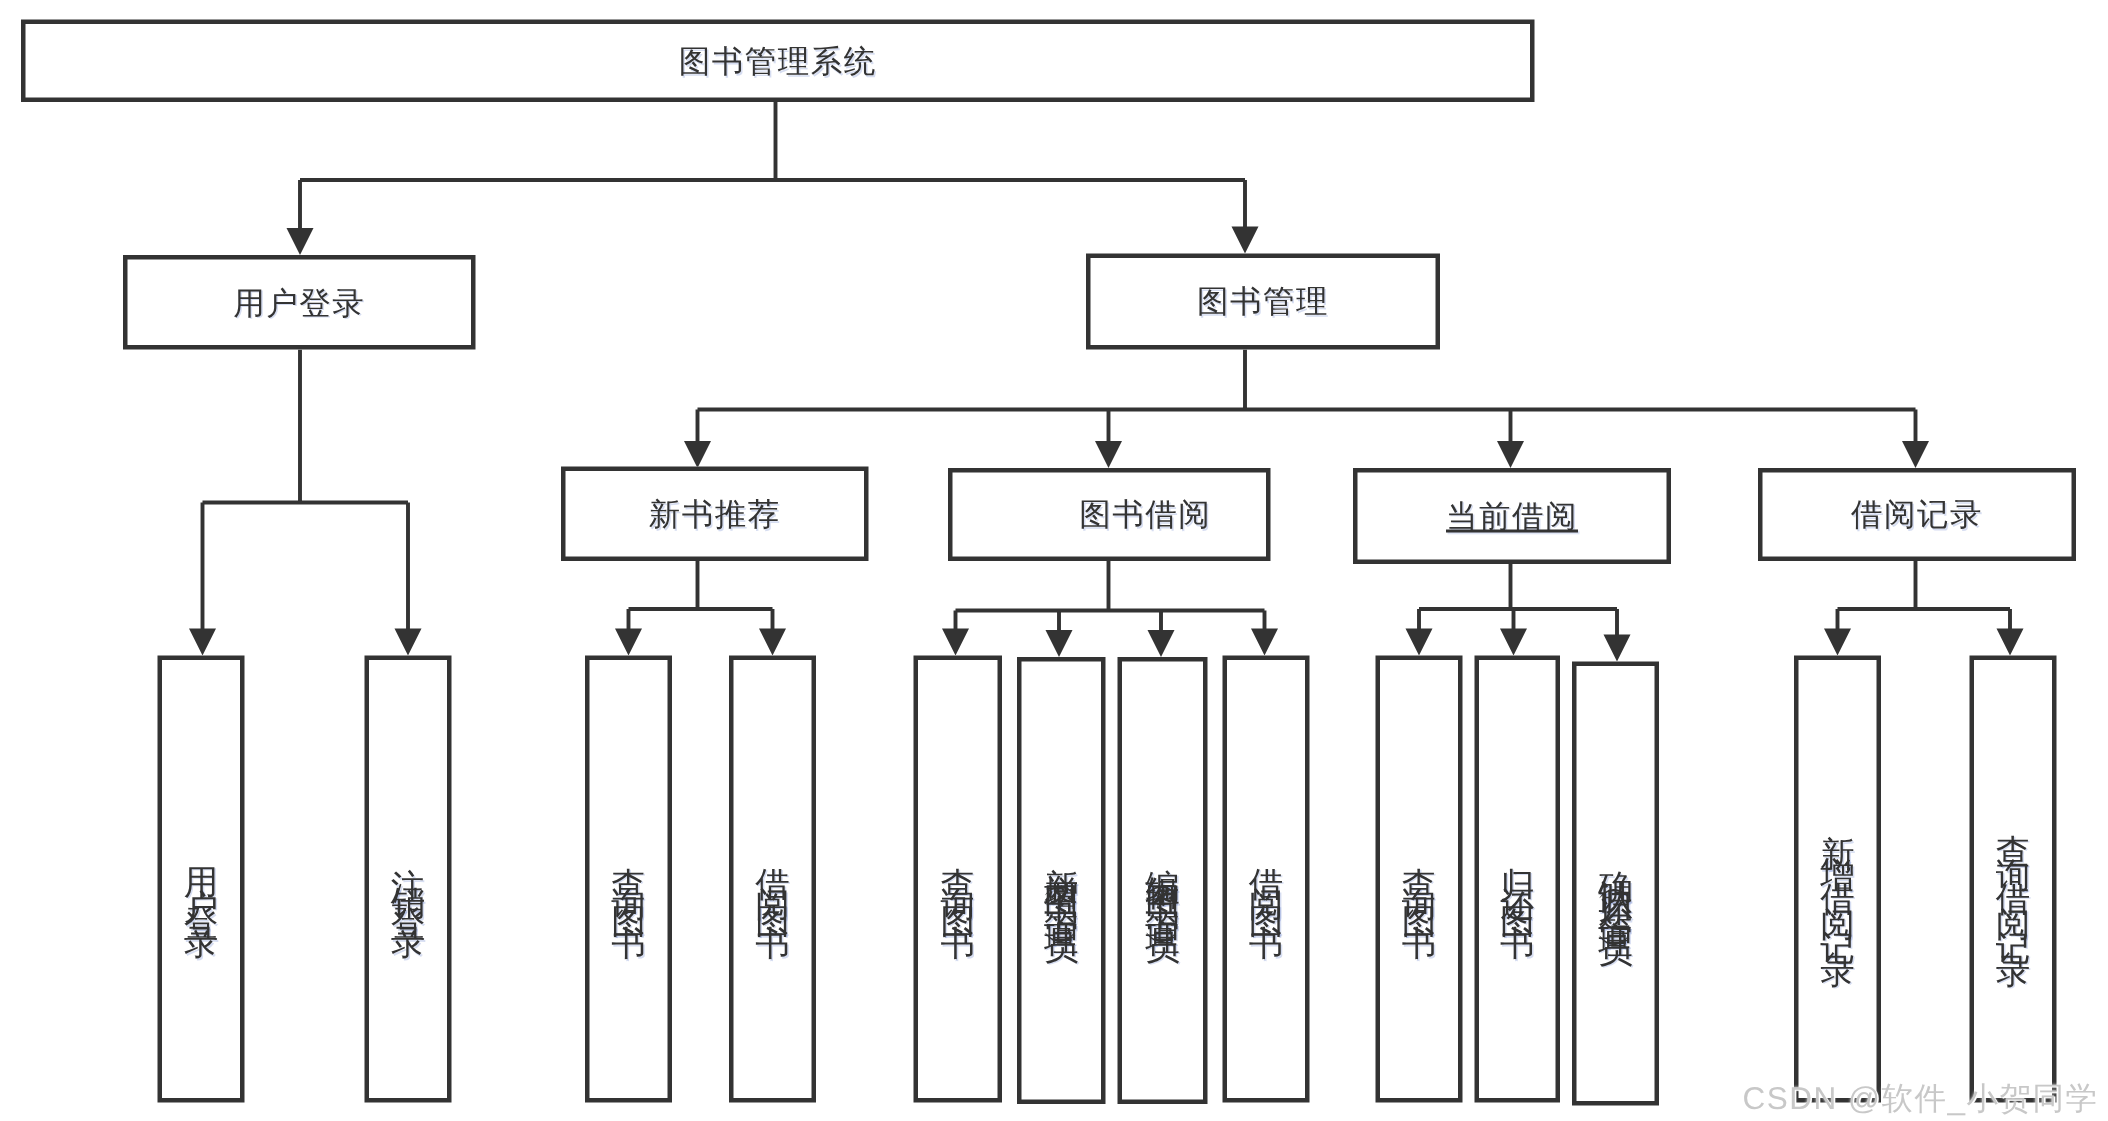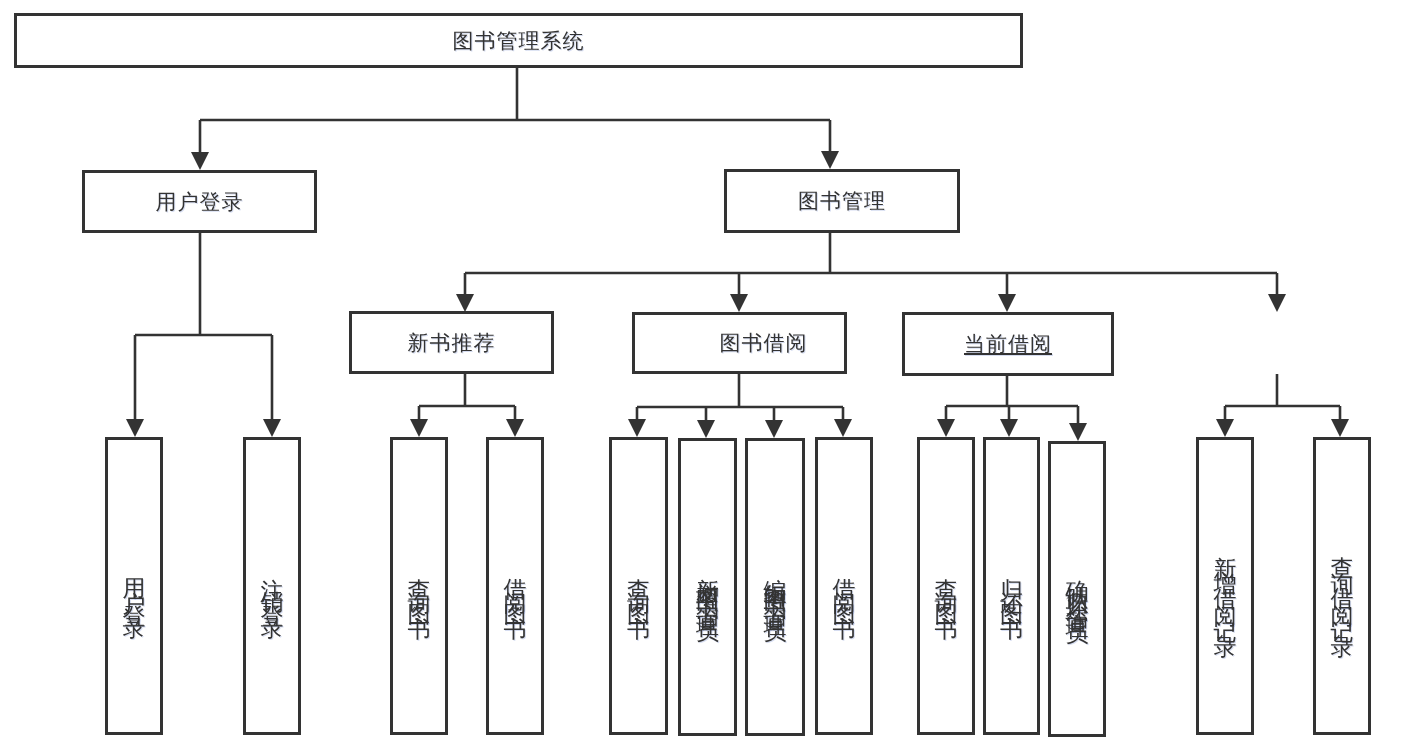--- a/index.html
+++ b/index.html
@@ -31,21 +31,21 @@
     display: flex;
     align-items: center;
     justify-content: center;
     z-index: 2;
     text-shadow: 1px 1px 0 rgba(90,120,200,0.25);
   }
   .hnode { font-size: 21px; letter-spacing: 1px; }
   .n-root          { left: 14px;  top: 13px;  width: 1009px; height: 55px; text-align: center; }
   .n-user-login    { left: 82px;  top: 170px; width: 235px;  height: 63px; }
   .n-book-mgmt     { left: 712px; top: 169px; width: 236px;  height: 64px; margin-left: 12px; }
-  .n-new-book-rec  { left: 349px; top: 311px; width: 205px;  height: 63px; }
+  .n-new-book-rec  { left: 374px; top: 311px; width: 205px;  height: 63px; }
   .n-book-borrow   { left: 632px; top: 312px; width: 215px;  height: 62px; padding-left: 48px; }
   .n-current-borrow{ left: 902px; top: 312px; width: 212px;  height: 64px; text-decoration: underline; }
   .n-borrow-record { left: 1172px;top: 312px; width: 212px;  height: 62px; }
 
   .leaf {
     position: absolute;
     box-sizing: border-box;
     width: 58px;
     height: 298px;
     top: 437px;
@@ -140,20 +140,21 @@
   </svg>
 
   <div class="node hnode n-root">图书管理系统</div>
 
   <div class="node hnode n-user-login">用户登录</div>
   <div class="node hnode n-book-mgmt">图书管理</div>
 
   <div class="node hnode n-new-book-rec">新书推荐</div>
   <div class="node hnode n-book-borrow">图书借阅</div>
   <div class="node hnode n-current-borrow">当前借阅</div>
+  <div class="node hnode n-borrow-record">借阅记录</div>
 
   <div class="leaf l-ul-login">
     <span class="vtext ls4">用户登录</span>
   </div>
   <div class="leaf l-ul-logout">
     <span class="vtext ls4">注销登录</span>
   </div>
 
   <div class="leaf l-nbr-query">
     <span class="vtext ls4">查询图书</span>
@@ -185,13 +186,14 @@
     <span class="vtext ls9">确认归还（管理员）</span>
   </div>
 
   <div class="leaf l-br-add">
     <span class="vtext ls6">新增借阅记录</span>
   </div>
   <div class="leaf l-br-query">
     <span class="vtext ls6">查询借阅记录</span>
   </div>
 
+  <div class="watermark">CSDN @软件_小贺同学</div>
 </div>
 
 </body></html>

